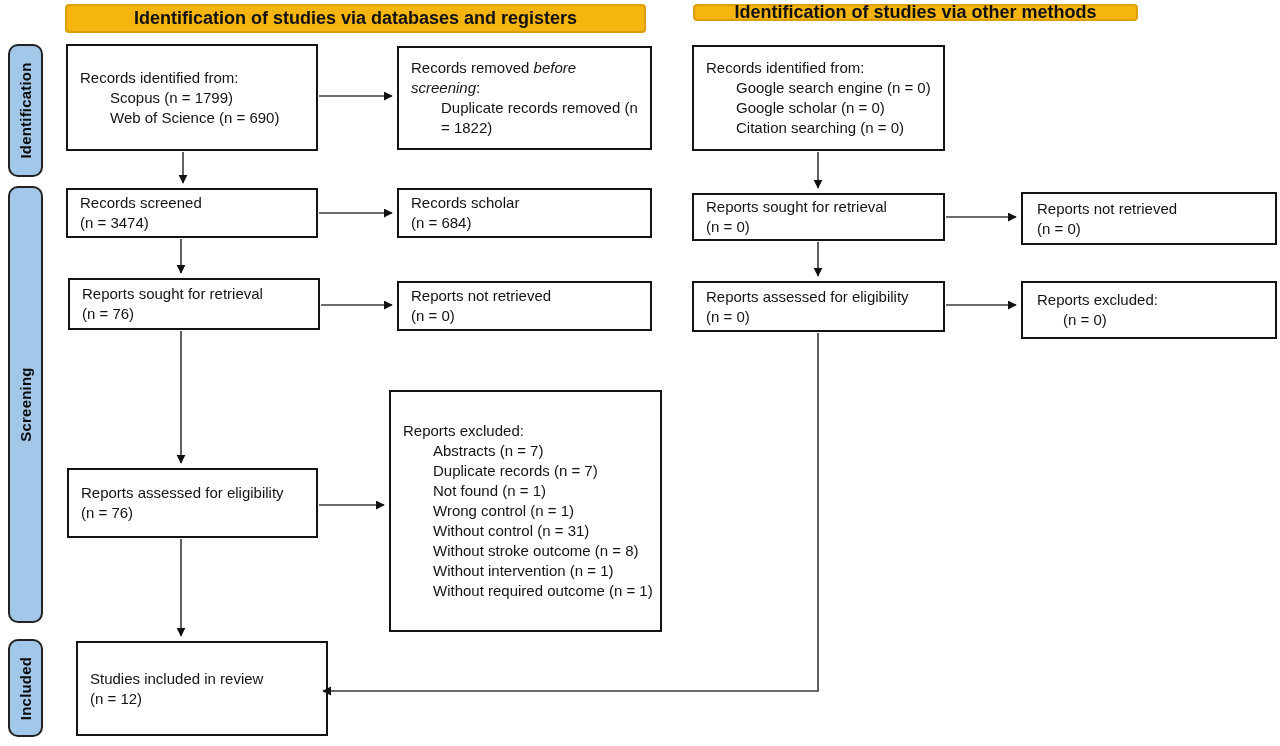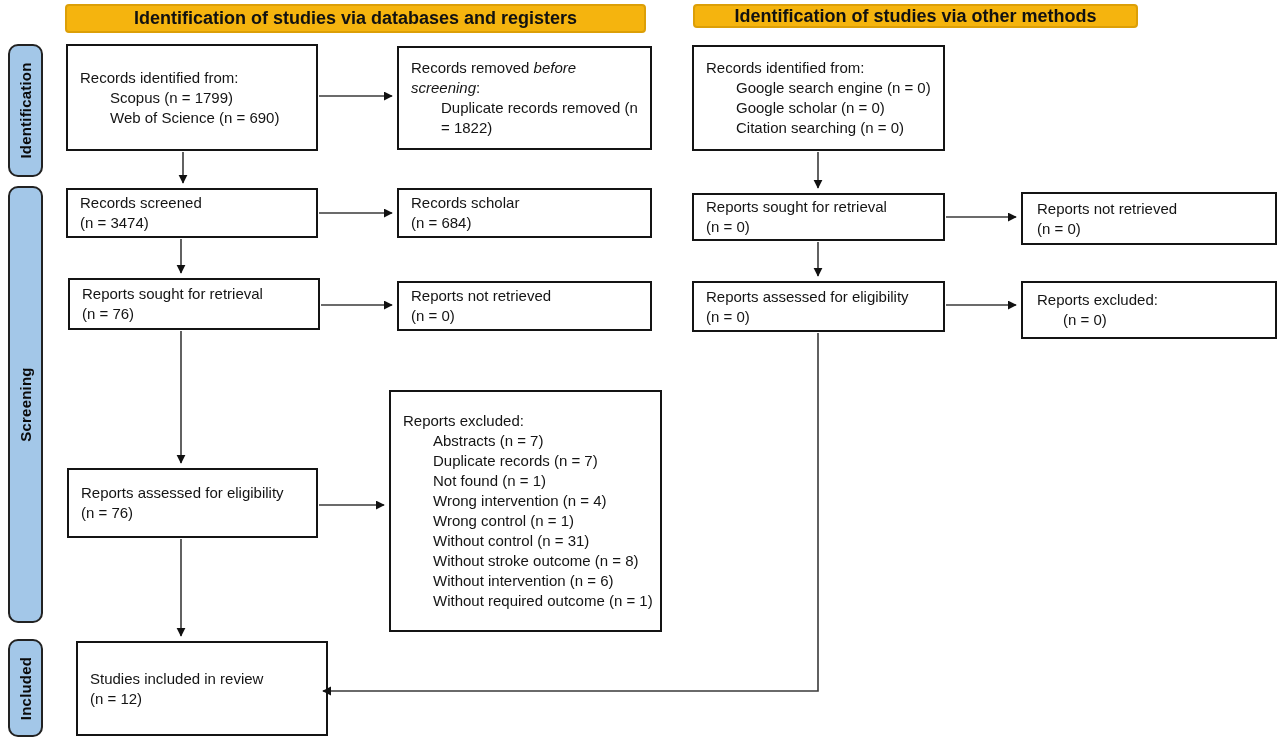--- a/index.html
+++ b/index.html
@@ -44,21 +44,21 @@
   svg.arrows{position:absolute;left:0;top:0;pointer-events:none;}
 </style>
 </head>
 <body>
 
 <div class="canvas">
 
   <div class="hdr" style="left:65px;top:4px;width:581px;height:29px">
     <span>Identification of studies via databases and registers</span>
   </div>
-  <div class="hdr" style="left:693px;top:4px;width:445px;height:24px">
+  <div class="hdr" style="left:693px;top:4px;width:445px;height:17px">
     <span>Identification of studies via other methods</span>
   </div>
 
   <div class="side" style="left:8px;top:44px;width:35px;height:133px">
     <span>Identification</span>
   </div>
   <div class="side" style="left:8px;top:186px;width:35px;height:437px">
     <span>Screening</span>
   </div>
   <div class="side" style="left:8px;top:639px;width:35px;height:98px">
@@ -101,25 +101,24 @@
   <div class="box" style="left:67px;top:468px;width:251px;height:70px">
     <div>Reports assessed for eligibility</div>
     <div>(n = 76)</div>
   </div>
 
   <div class="box" style="left:389px;top:390px;width:273px;height:242px">
     <div>Reports excluded:</div>
     <div class="indent">Abstracts (n = 7)</div>
     <div class="indent">Duplicate records (n = 7)</div>
     <div class="indent">Not found (n = 1)</div>
-    <div class="indent">Wrong intervention (n = 4)</div>
     <div class="indent">Wrong control (n = 1)</div>
     <div class="indent">Without control (n = 31)</div>
     <div class="indent">Without stroke outcome (n = 8)</div>
-    <div class="indent">Without intervention (n = 6)</div>
+    <div class="indent">Without intervention (n = 1)</div>
     <div class="indent">Without required outcome (n = 1)</div>
   </div>
 
   <div class="box" style="left:76px;top:641px;width:252px;height:95px">
     <div>Studies included in review</div>
     <div>(n = 12)</div>
   </div>
 
   <div class="box" style="left:692px;top:45px;width:253px;height:106px">
     <div>Records identified from:</div>

